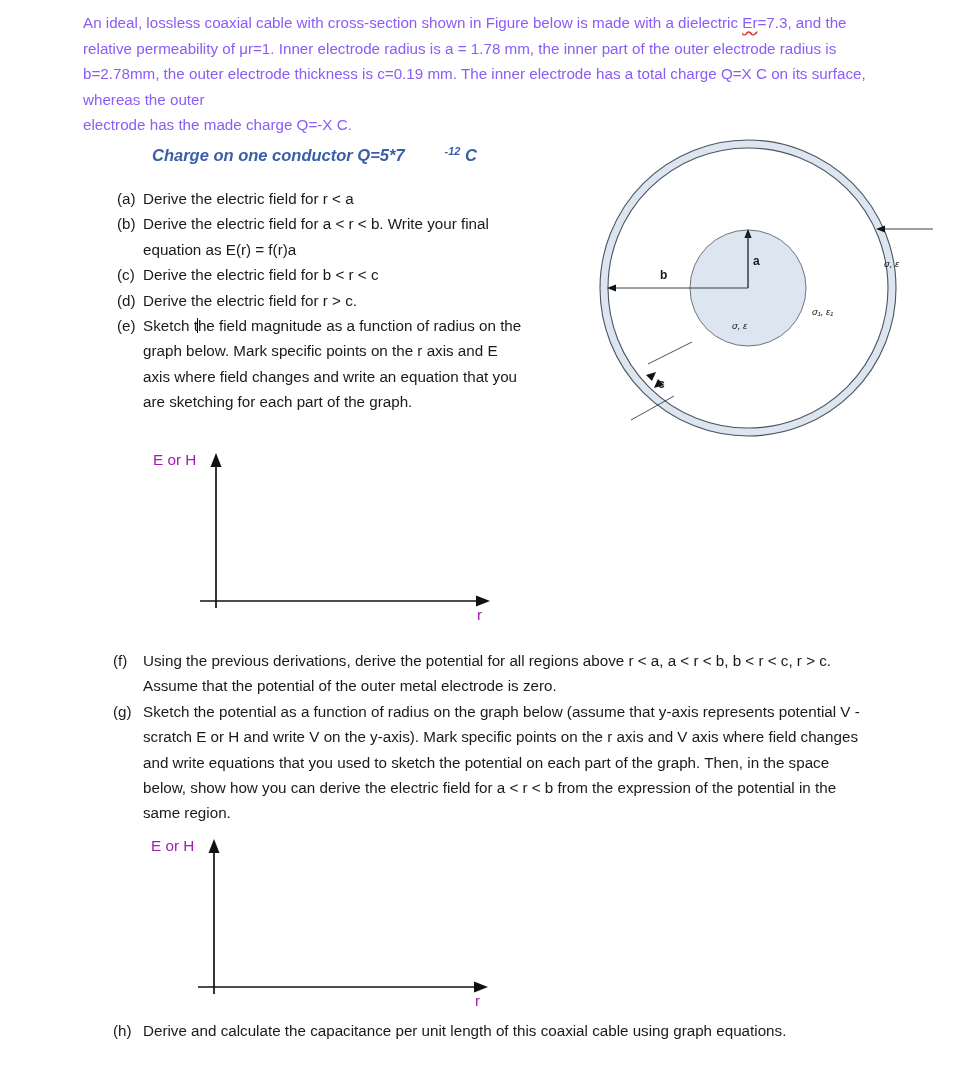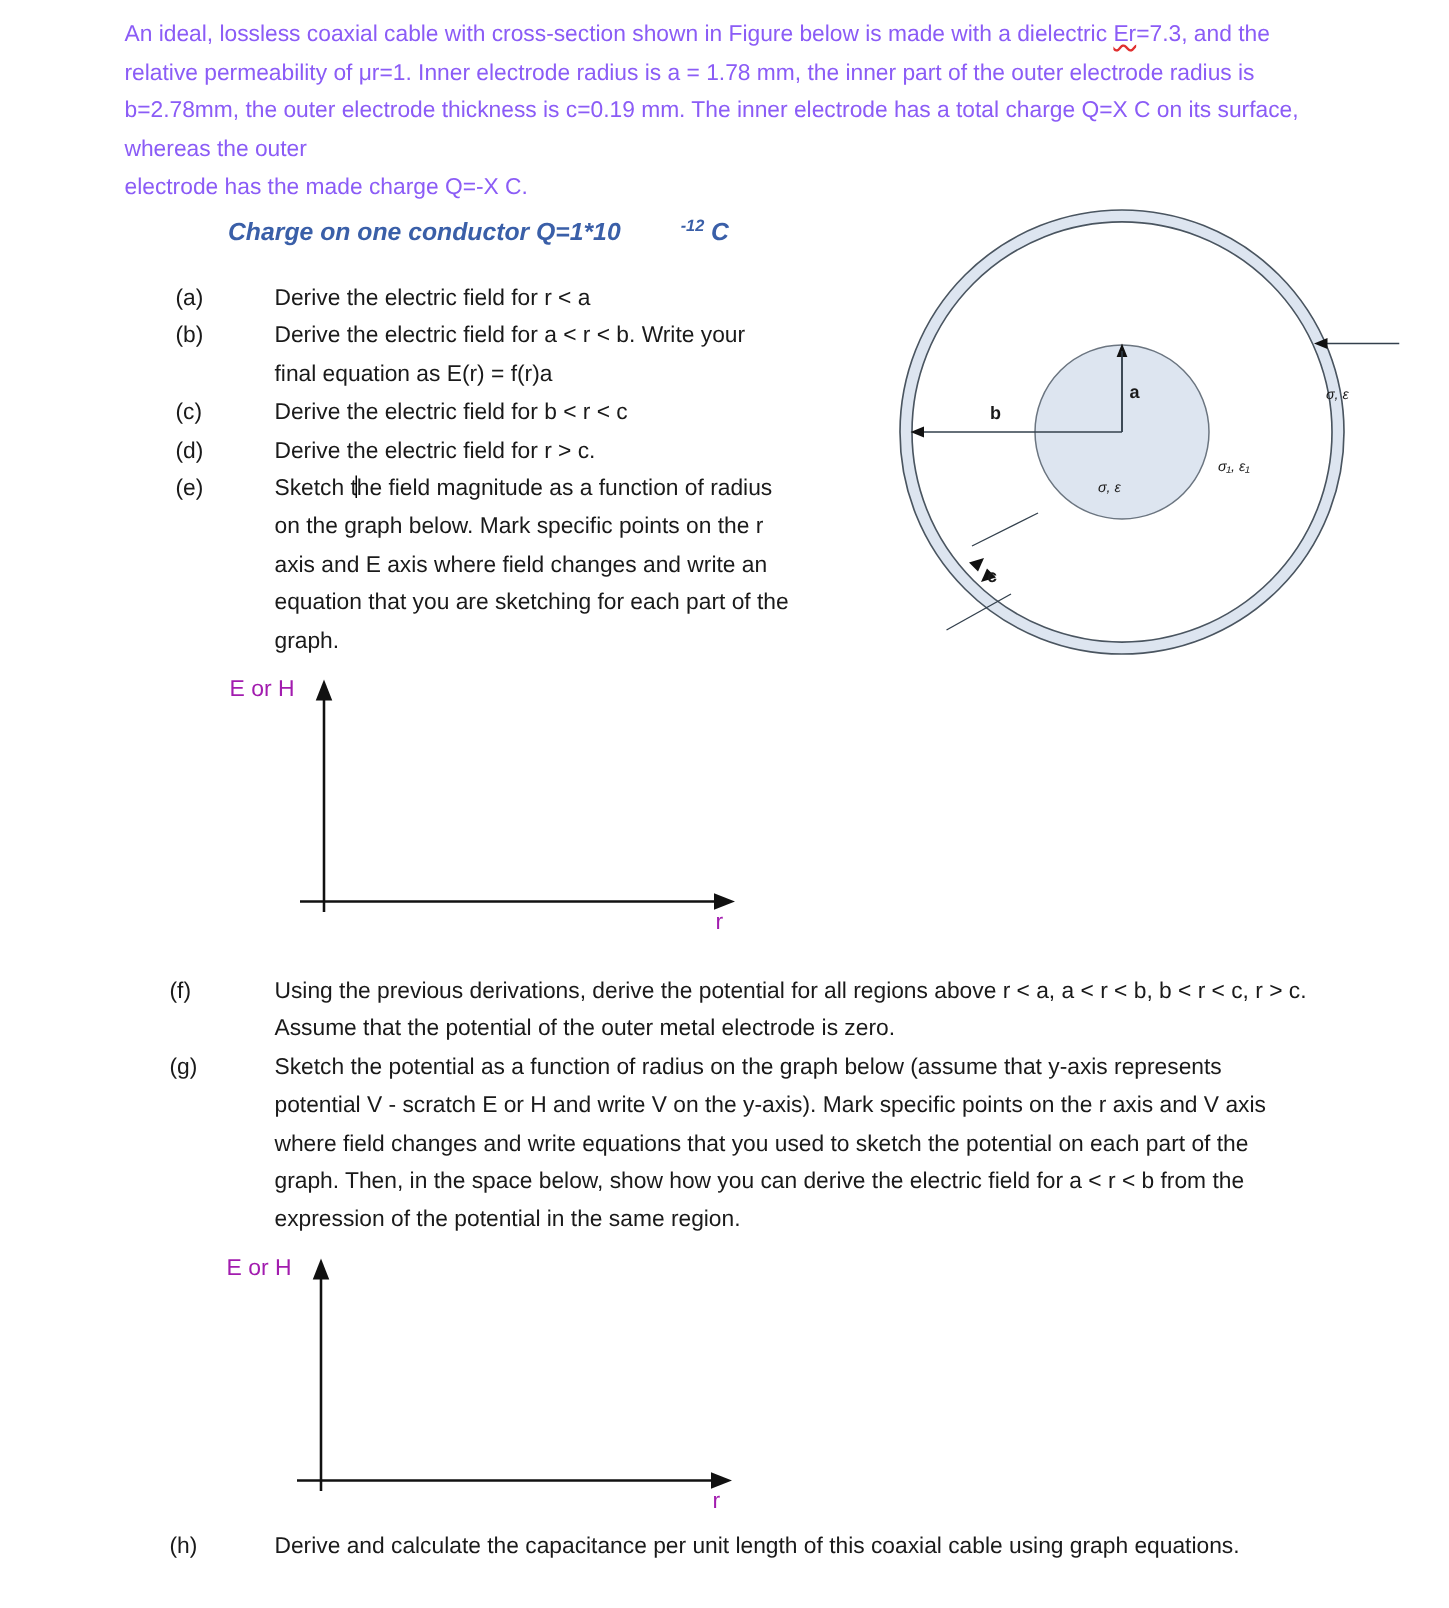--- a/index.html
+++ b/index.html
@@ -65,21 +65,21 @@
   .qitem {
     display: flex;
     align-items: flex-start;
   }
   .qmark {
     flex: 0 0 auto;
     width: 26px;
     text-align: left;
   }
   #qlist-mid .qmark, #qlist-bot .qmark { width: 30px; }
-  .qtext { flex: 1 1 auto; margin-left: 40px; }
+  .qtext { flex: 1 1 auto; }
 
   .caret {
     display: inline-block;
     width: 1px;
     height: 15px;
     background: #000;
     vertical-align: -2px;
     margin: 0 -0.5px;
   }
 
@@ -118,21 +118,21 @@
 </style>
 </head>
 <body>
 
 <div id="intro">
   <span>An ideal, lossless coaxial cable with cross-section shown in Figure below is made with a dielectric </span><span class="spell-error">Εr</span><span>=7.3, and the relative permeability of μr=1. Inner electrode radius is a = 1.78 mm, the inner part of the outer electrode radius is b=2.78mm, the outer electrode thickness is c=0.19 mm. The inner electrode has a total charge Q=X C on its surface, whereas the outer</span><br>
   <span>electrode has the made charge Q=-X C.</span>
 </div>
 
 <div id="charge-heading">
-  <span>Charge on one conductor Q=1*10</span><sup>-12</sup><span> C</span>
+  <span>Charge on one conductor Q=5*7</span><sup>-12</sup><span> C</span>
 </div>
 
 <div id="qlist-top" class="qlist">
   <div class="qitem">
     <span class="qmark">(a)</span>
     <span class="qtext">Derive the electric field for r &lt; a</span>
   </div>
   <div class="qitem">
     <span class="qmark">(b)</span>
     <span class="qtext">Derive the electric field for a &lt; r &lt; b. Write your final equation as E(r) = f(r)a</span>

